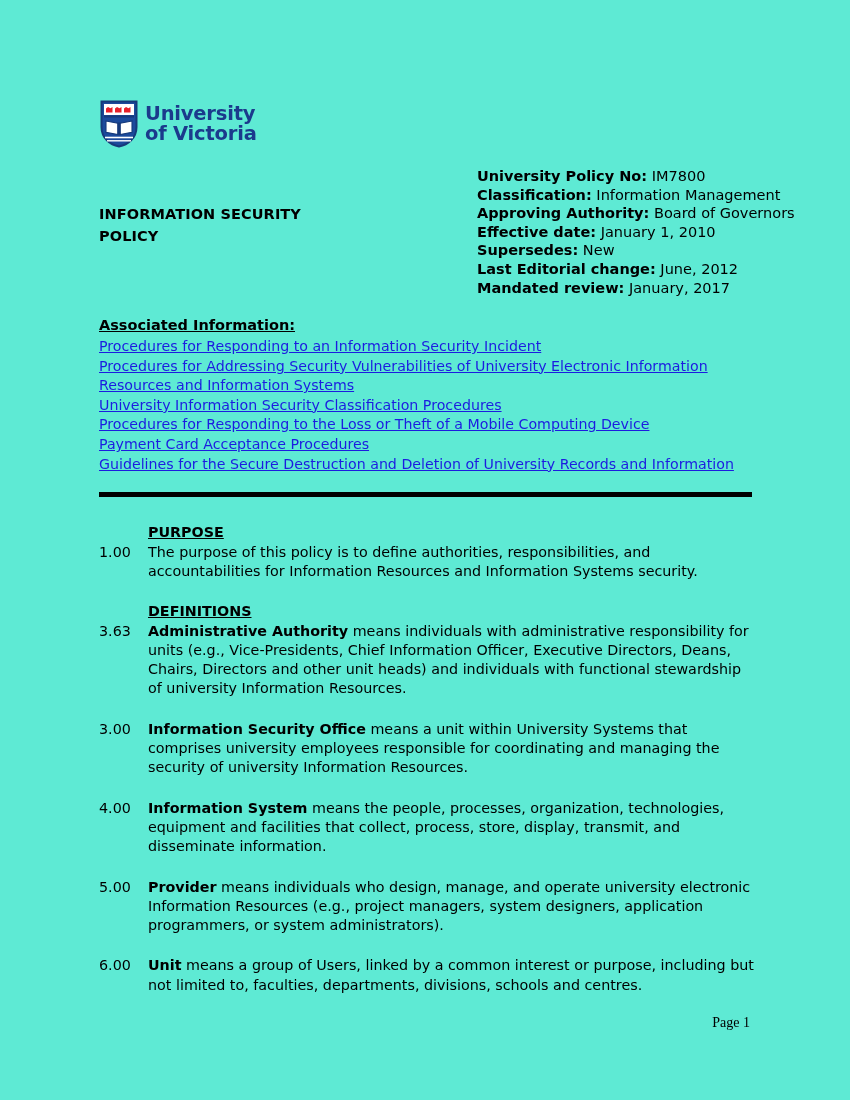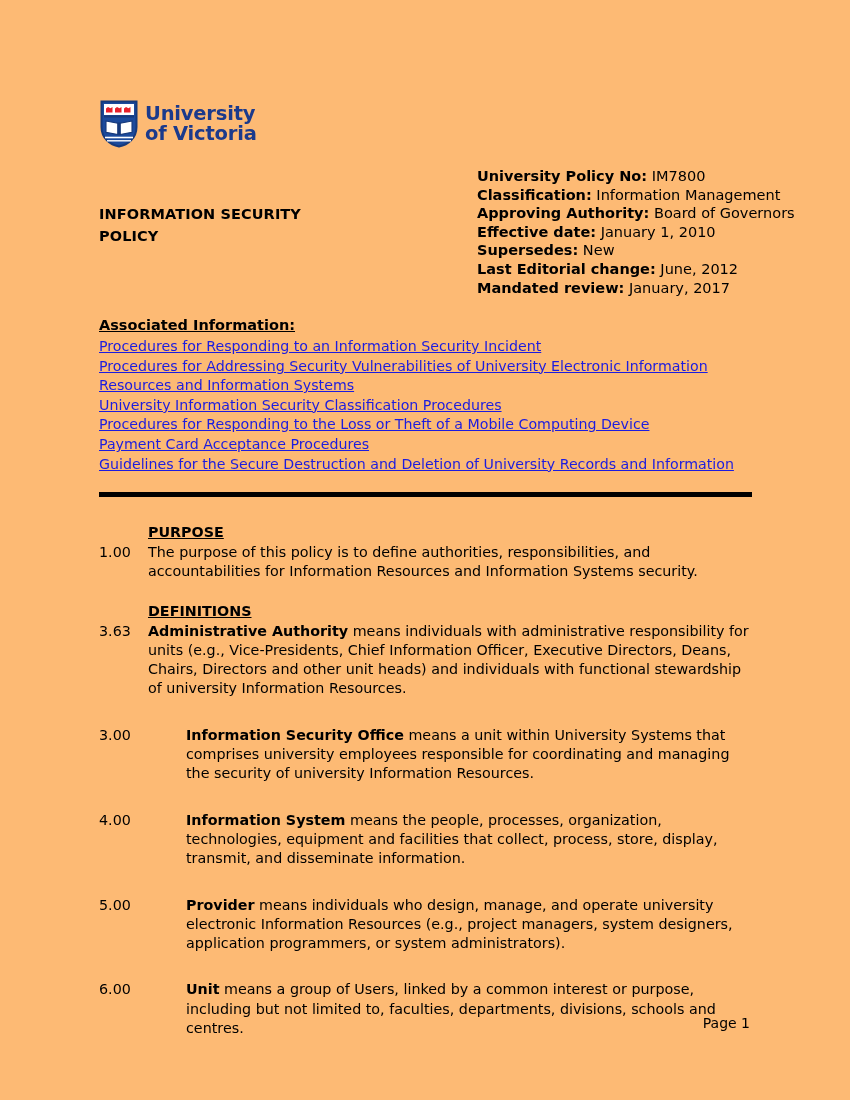--- a/index.html
+++ b/index.html
@@ -16,21 +16,21 @@
     color: #000000;
     overflow: hidden;
   }
 
   .page {
     position: absolute;
     left: 0;
     top: 0;
     width: 850px;
     height: 1100px;
-    background: #fdba74;
+    background: #5eead4;
   }
 
   
   .logo-block {
     position: absolute;
     left: 100px;
     top: 100px;
     display: flex;
     align-items: center;
   }
@@ -133,22 +133,21 @@
     font-size: 14.3px;
     line-height: 21px;
     text-decoration: underline;
   }
   .clause {
     display: flex;
     align-items: flex-start;
     margin-top: 0px;
   }
   .clause.spaced {
-    margin-top: 27px;
-    gap: 38px;
+    margin-top: 21px;
   }
   .clause-num {
     flex: 0 0 49px;
     width: 49px;
     font-size: 14.3px;
     line-height: 19.3px;
   }
   .clause-text {
     flex: 1 1 auto;
     font-size: 14.3px;
@@ -159,20 +158,21 @@
   }
 
   
   .footer {
     position: absolute;
     left: 0;
     top: 1015px;
     width: 750px;
     text-align: right;
     font-size: 14px;
+    font-family: Liberation Serif, serif;
   }
 </style>
 </head>
 <body>
 
 <div class="page">
 
   <div class="logo-block">
     <svg class="logo-shield" viewBox="0 0 38 48">
       <path d="M1.5 1.5 H36.5 V27 C36.5 38 28 45 19 46.5 C10 45 1.5 38 1.5 27 Z" fill="#1b4a9c" stroke="#16397a" stroke-width="2"></path>

